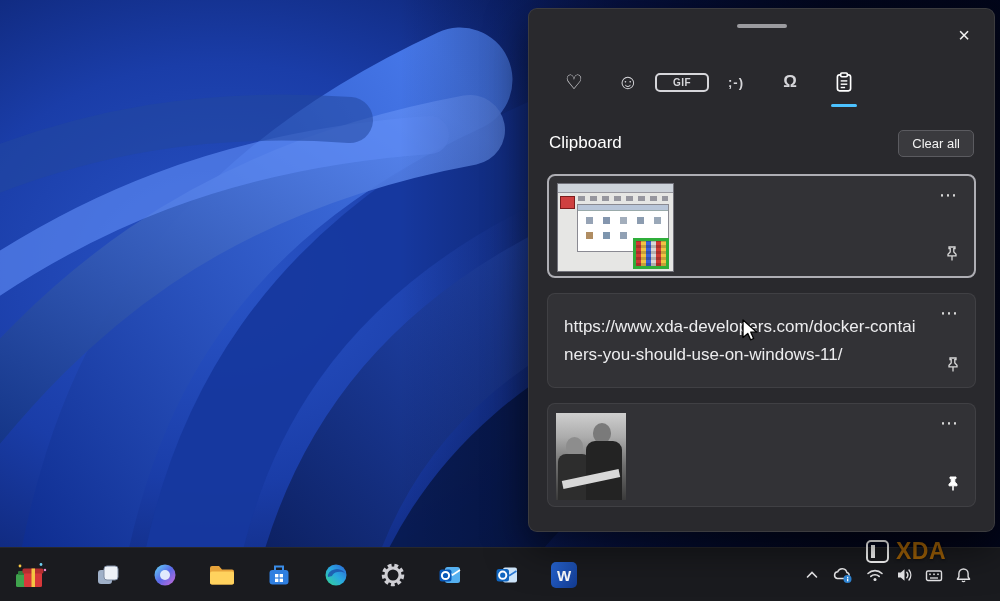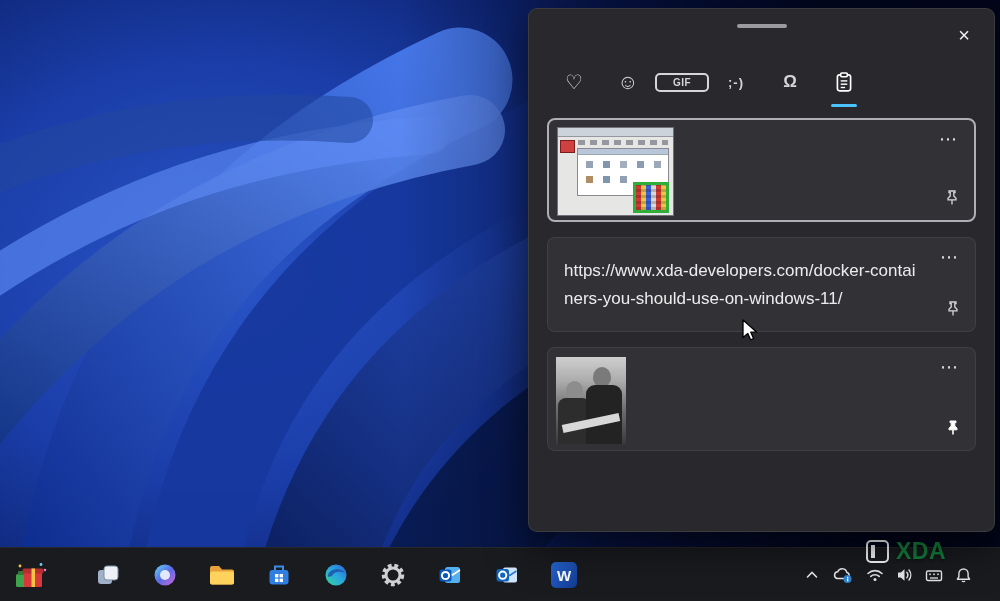--- a/index.html
+++ b/index.html
@@ -100,21 +100,21 @@
     display:flex; align-items:center; justify-content:center; color:#fff; font-weight:700; font-size:15px; }
   .tb-tray { position:absolute; right:25px; top:7px; display:flex; align-items:center; gap:6px; }
   .tray-item { height:40px; display:flex; align-items:center; justify-content:center;
     padding:0 3px; border-radius:5px; }
 
   
   .watermark { position:absolute; left:866px; top:538px; display:flex; align-items:center;
     gap:7px; z-index:9; }
   .wm-box { width:23px; height:23px; border:2.5px solid #fff; border-radius:5px; position:relative; }
   .wm-box::before { content:""; position:absolute; left:3px; top:3px; width:3.5px; height:13px; background:#fff; }
-  .wm-text { color:#15803d; font-size:23px; font-weight:700; letter-spacing:0.5px;
+  .wm-text { color:#a16207; font-size:23px; font-weight:700; letter-spacing:0.5px;
     text-shadow:0 1px 3px rgba(0,0,0,0.5); }
 
   
   .cursor { position:absolute; left:741px; top:319px; z-index:20; }
 </style>
 </head>
 <body>
 
 <div class="screen">
 
@@ -171,20 +171,24 @@
         <svg width="22" height="22" viewBox="0 0 20 20">
           <rect x="4" y="3.5" width="12" height="14.5" rx="2" fill="none" stroke="#ffffff" stroke-width="1.5"></rect>
           <rect x="7" y="1.8" width="6" height="3.4" rx="1" fill="#29292d" stroke="#ffffff" stroke-width="1.5"></rect>
           <line x1="7" y1="9" x2="13" y2="9" stroke="#ffffff" stroke-width="1.3"></line>
           <line x1="7" y1="12" x2="13" y2="12" stroke="#ffffff" stroke-width="1.3"></line>
           <line x1="7" y1="15" x2="11" y2="15" stroke="#ffffff" stroke-width="1.3"></line>
         </svg>
       </div>
     </div>
 
+    <div class="panel-header">
+      <span class="panel-title">Clipboard</span>
+      <button class="clear-all">Clear all</button>
+    </div>
 
     <div class="cards">
 
       <div class="card card-img1 selected">
         <div class="thumb-pm">
           <div class="pm-title"></div>
           <div class="pm-menubar"></div>
           <div class="pm-red"></div>
           <div class="pm-win">
             <div class="pm-winbar"></div>

